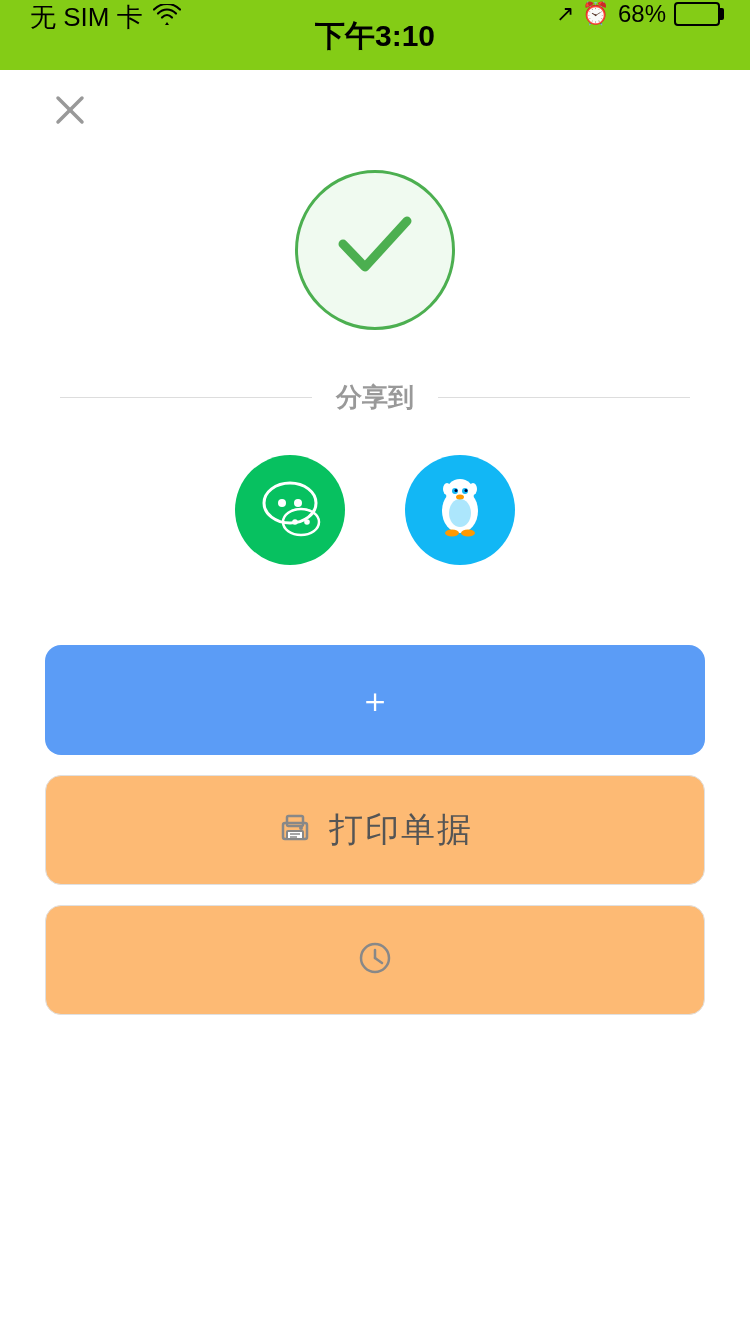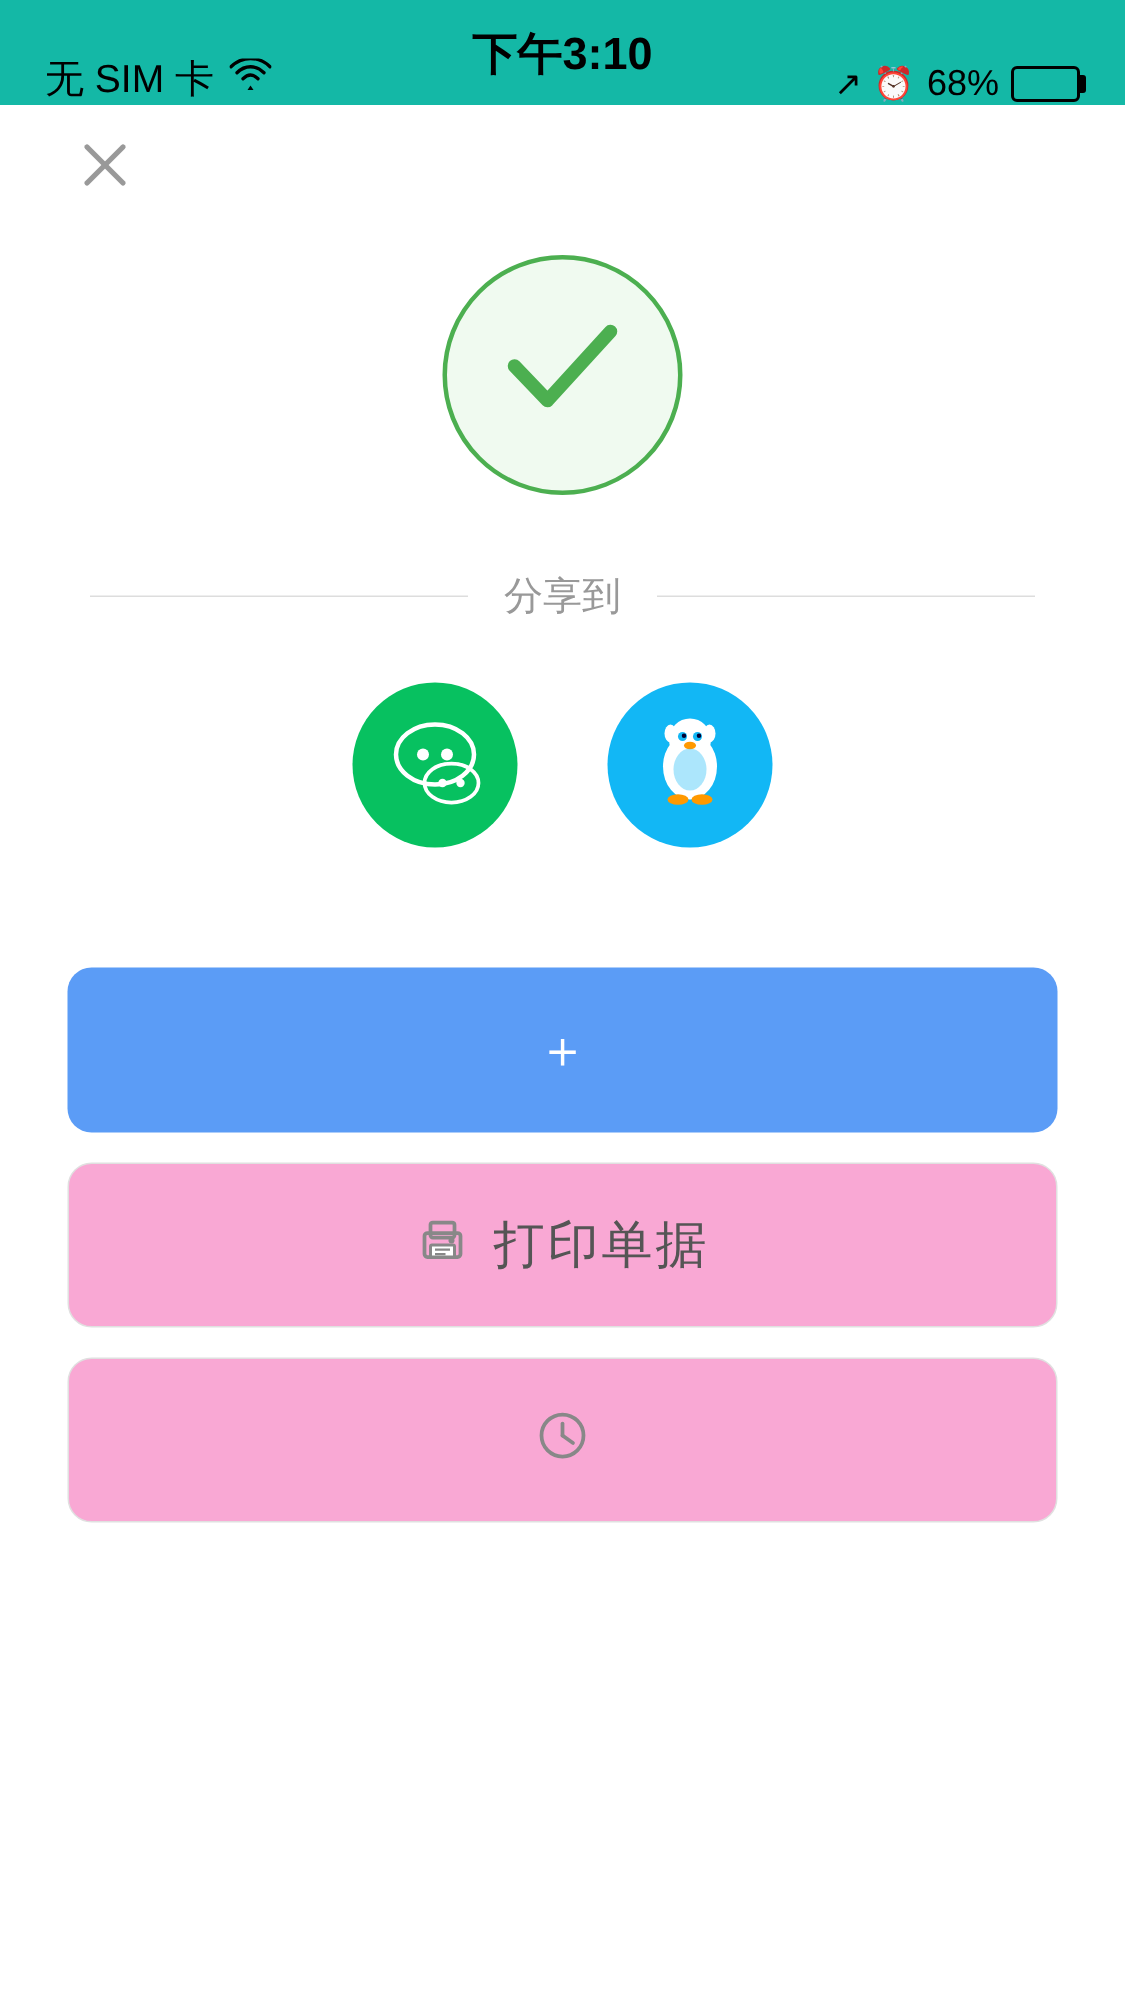--- a/index.html
+++ b/index.html
@@ -11,24 +11,24 @@
       background: #ffffff;
       font-family: -apple-system, "PingFang SC", "Helvetica Neue", Arial, sans-serif;
       overflow: hidden;
     }
 
     
     .status-bar {
       width: 750px;
       height: 70px;
       display: flex;
-      align-items: flex-end;
+      align-items: flex-start;
       justify-content: space-between;
       padding: 0 30px;
-      background: #14b8a6;
+      background: #84cc16;
     }
     .status-left {
       display: flex;
       align-items: center;
       gap: 10px;
       font-size: 26px;
       color: #000;
       font-weight: 500;
     }
     .status-center {
@@ -132,20 +132,21 @@
       align-items: center;
       margin-bottom: 50px;
     }
 
     .share-divider {
       width: 100%;
       display: flex;
       align-items: center;
       padding: 0 60px;
       margin-bottom: 40px;
+      font-weight: bold;
     }
     .share-divider::before,
     .share-divider::after {
       content: '';
       flex: 1;
       height: 1px;
       background: #ddd;
     }
     .share-divider-text {
       margin: 0 24px;
@@ -203,21 +204,21 @@
       border: none;
       outline: none;
     }
 
     .action-btn-primary {
       background: #5b9cf6;
       color: #fff;
     }
 
     .action-btn-secondary {
-      background: #f9a8d4;
+      background: #fdba74;
       color: #555;
       border: 1px solid #e0e0e0;
     }
 
     .btn-icon {
       font-size: 34px;
       line-height: 1;
     }
   </style>
 </head>

